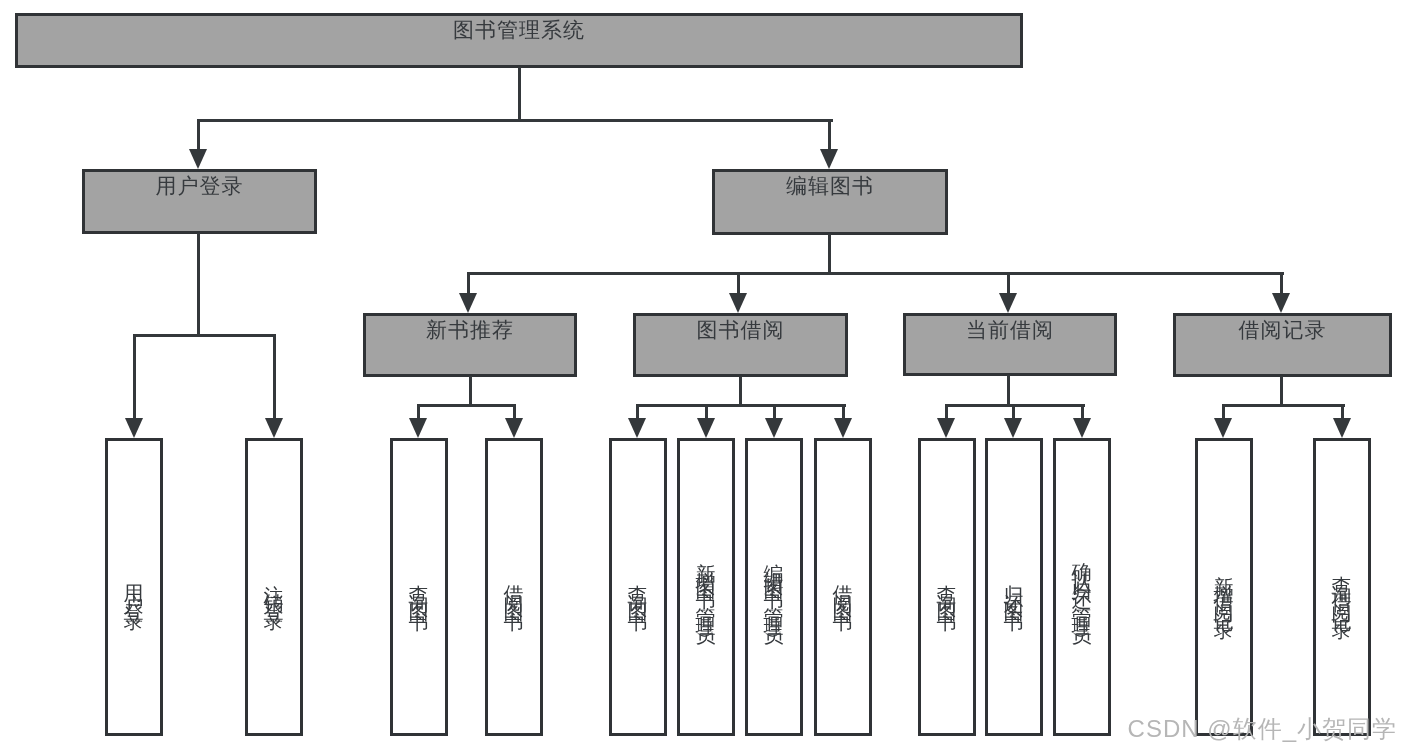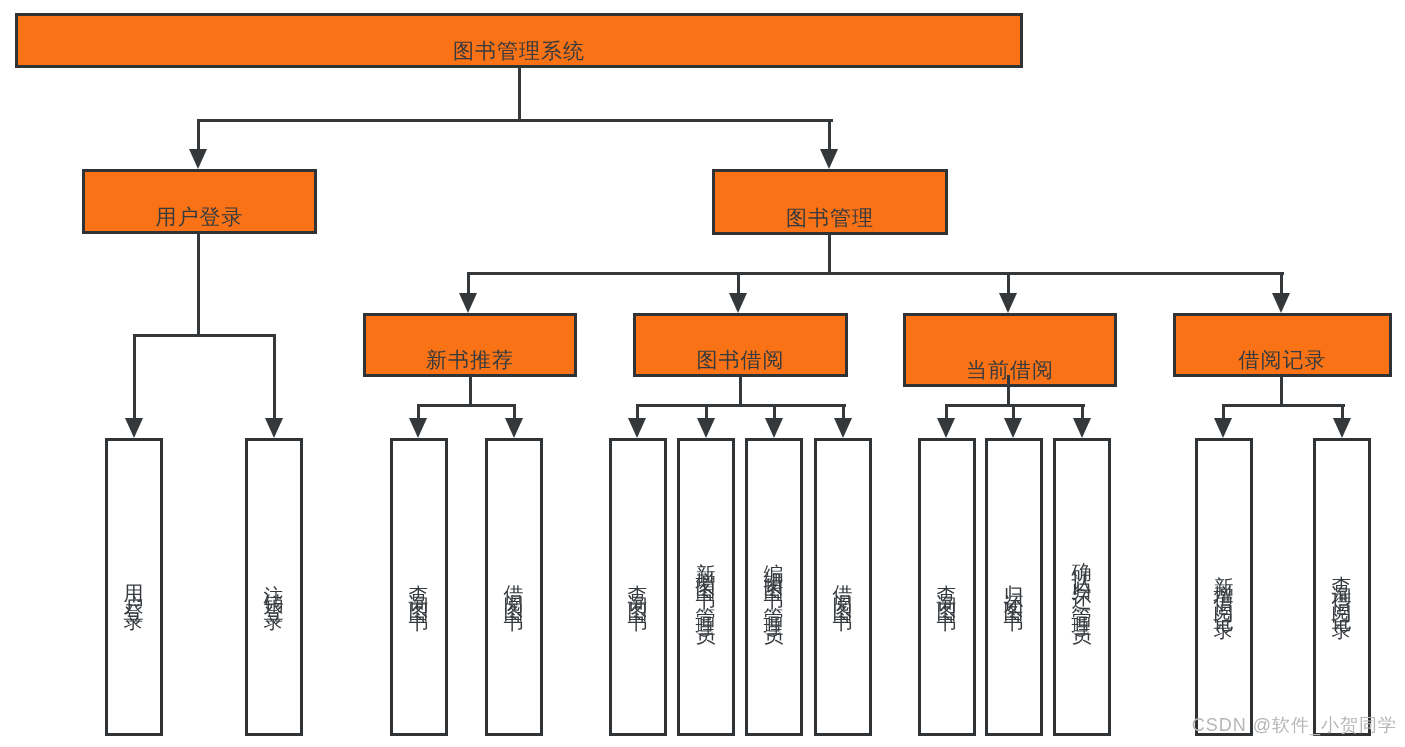--- a/index.html
+++ b/index.html
@@ -15,22 +15,22 @@
     position:relative;
     width:1405px;height:747px;
     background:var(--bg);
     overflow:hidden;
   }
   
   .hbox{
     position:absolute;
     box-sizing:border-box;
     border:3px solid var(--border);
-    background:#f97316;
-    display:flex;align-items:flex-end;justify-content:center;
+    background:#a3a3a3;
+    display:flex;align-items:flex-start;justify-content:center;
     font-size:21px;color:var(--text);
     letter-spacing:1px;
     white-space:nowrap;
   }
   
   .vbox{
     position:absolute;
     box-sizing:border-box;
     top:438px;width:58px;height:298px;
     border:3px solid var(--border);
@@ -48,21 +48,21 @@
   
   .vl{position:absolute;width:3px;background:var(--line);}
   .hl{position:absolute;height:3px;background:var(--line);}
   .ah{position:absolute;width:0;height:0;
       border-left:9px solid transparent;
       border-right:9px solid transparent;
       border-top:20px solid var(--line);}
   .watermark{
     position:absolute;
     right:8px;top:713px;
-    font-size:18px;
+    font-size:24px;
     color:var(--watermark);
     letter-spacing:1px;
     z-index:5;
     white-space:nowrap;
     margin-left:20px;
   }
 </style>
 </head>
 <body>
 
@@ -76,21 +76,21 @@
   <div class="hl" style="left:197px;top:119px;width:636px;"></div>
   <div class="vl" style="left:197px;top:119px;height:32px;"></div>
   <div class="ah" style="left:189px;top:149px;"></div>
   <div class="vl" style="left:828px;top:119px;height:32px;"></div>
   <div class="ah" style="left:820px;top:149px;"></div>
 
   <div class="hbox" style="left:82px;top:169px;width:235px;height:65px;">
     <span>用户登录</span>
   </div>
   <div class="hbox" style="left:712px;top:169px;width:236px;height:66px;">
-    <span>图书管理</span>
+    <span>编辑图书</span>
   </div>
 
   <div class="vl" style="left:197px;top:233px;height:103px;"></div>
   <div class="hl" style="left:133px;top:334px;width:143px;"></div>
   <div class="vl" style="left:133px;top:334px;height:86px;"></div>
   <div class="ah" style="left:125px;top:418px;"></div>
   <div class="vl" style="left:273px;top:334px;height:86px;"></div>
   <div class="ah" style="left:265px;top:418px;"></div>
 
   <div class="vl" style="left:828px;top:234px;height:40px;"></div>
@@ -103,21 +103,21 @@
   <div class="ah" style="left:999px;top:293px;"></div>
   <div class="vl" style="left:1280px;top:272px;height:23px;"></div>
   <div class="ah" style="left:1272px;top:293px;"></div>
 
   <div class="hbox" style="left:633px;top:313px;width:215px;height:64px;">
     <span>图书借阅</span>
   </div>
   <div class="hbox" style="left:363px;top:313px;width:214px;height:64px;">
     <span>新书推荐</span>
   </div>
-  <div class="hbox" style="left:903px;top:313px;width:214px;height:74px;">
+  <div class="hbox" style="left:903px;top:313px;width:214px;height:63px;">
     <span>当前借阅</span>
   </div>
   <div class="hbox" style="left:1173px;top:313px;width:219px;height:64px;font-family:Liberation Serif, serif;">
     <span>借阅记录</span>
   </div>
 
   <div class="vl" style="left:469px;top:376px;height:30px;"></div>
   <div class="hl" style="left:417px;top:404px;width:99px;"></div>
   <div class="vl" style="left:417px;top:404px;height:16px;"></div>
   <div class="ah" style="left:409px;top:418px;"></div>

